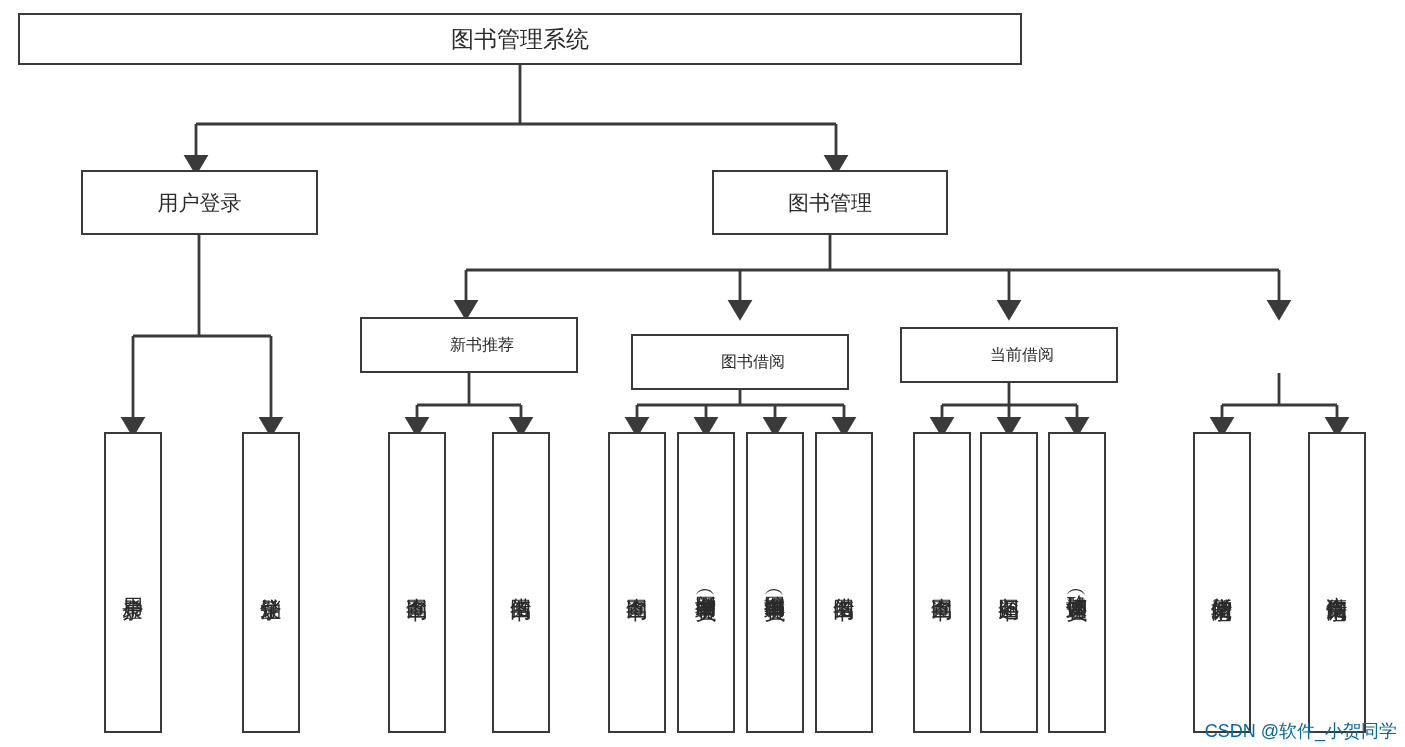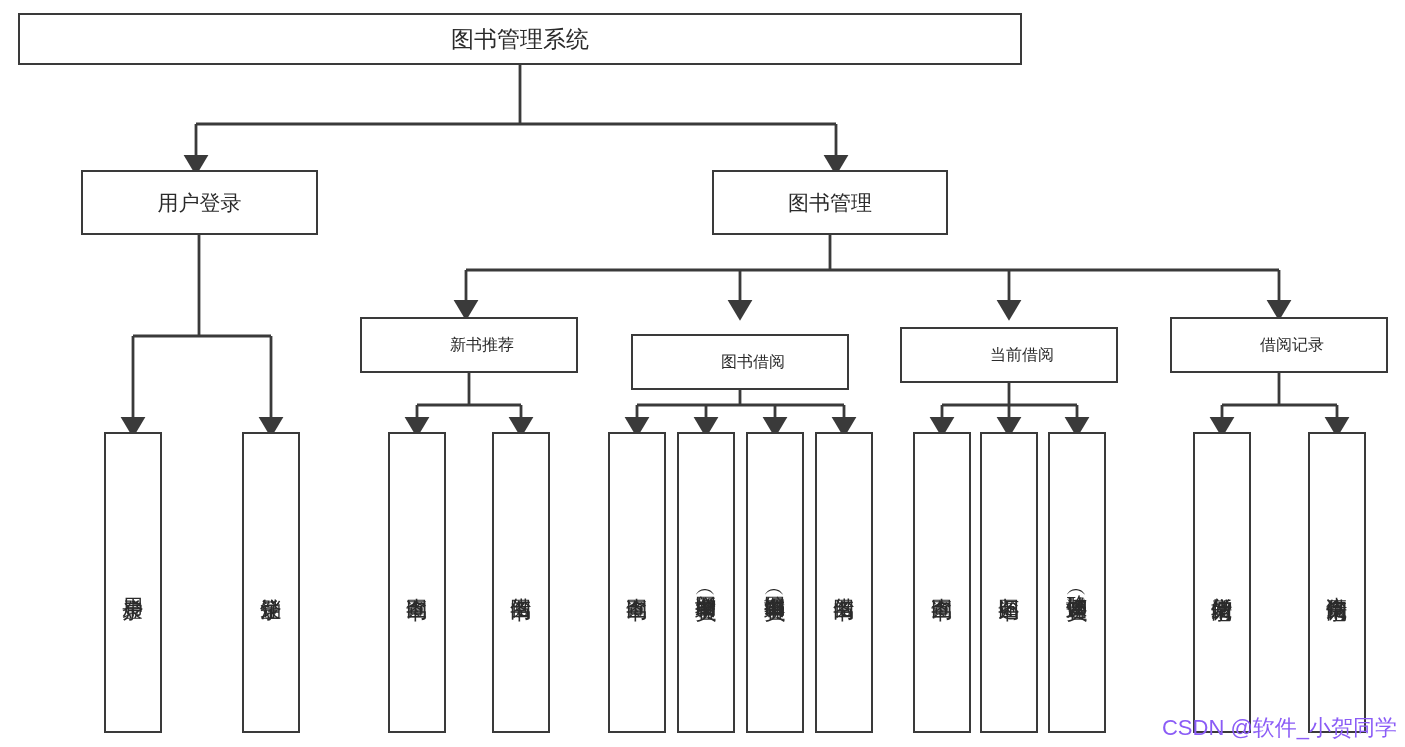--- a/index.html
+++ b/index.html
@@ -56,22 +56,22 @@
   }
   .node.leaf .lbl {
     writing-mode: vertical-rl;
     text-orientation: upright;
     white-space: nowrap;
   }
   .watermark {
     position: absolute;
     right: 8px;
     bottom: 4px;
-    font-size: 22px;
-    color: #8b5cf6;
+    font-size: 18px;
+    color: #0369a1;
     z-index: 5;
     white-space: nowrap;
   }
 </style>
 </head>
 <body>
 
 <div id="canvas">
 
   <svg id="edges" viewBox="0 0 1405 747">
@@ -137,23 +137,20 @@
 
   <div class="node lvl3" style="left:360px; top:317px; width:218px; height:56px;">
     <span class="lbl">新书推荐</span>
   </div>
   <div class="node lvl3" style="left:631px; top:334px; width:218px; height:56px;">
     <span class="lbl">图书借阅</span>
   </div>
   <div class="node lvl3" style="left:900px; top:317px; width:218px; height:56px;margin-top:10px;">
     <span class="lbl">当前借阅</span>
   </div>
-  <div class="node lvl3" style="left:1170px; top:317px; width:218px; height:56px;">
-    <span class="lbl">借阅记录</span>
-  </div>
 
   <div class="node leaf" style="left:104px; top:432px; width:58px; height:301px;">
     <span class="lbl">用户登录</span>
   </div>
   <div class="node leaf" style="left:242px; top:432px; width:58px; height:301px;">
     <span class="lbl">注销登录</span>
   </div>
 
   <div class="node leaf" style="left:388px; top:432px; width:58px; height:301px;">
     <span class="lbl">查询图书</span>

